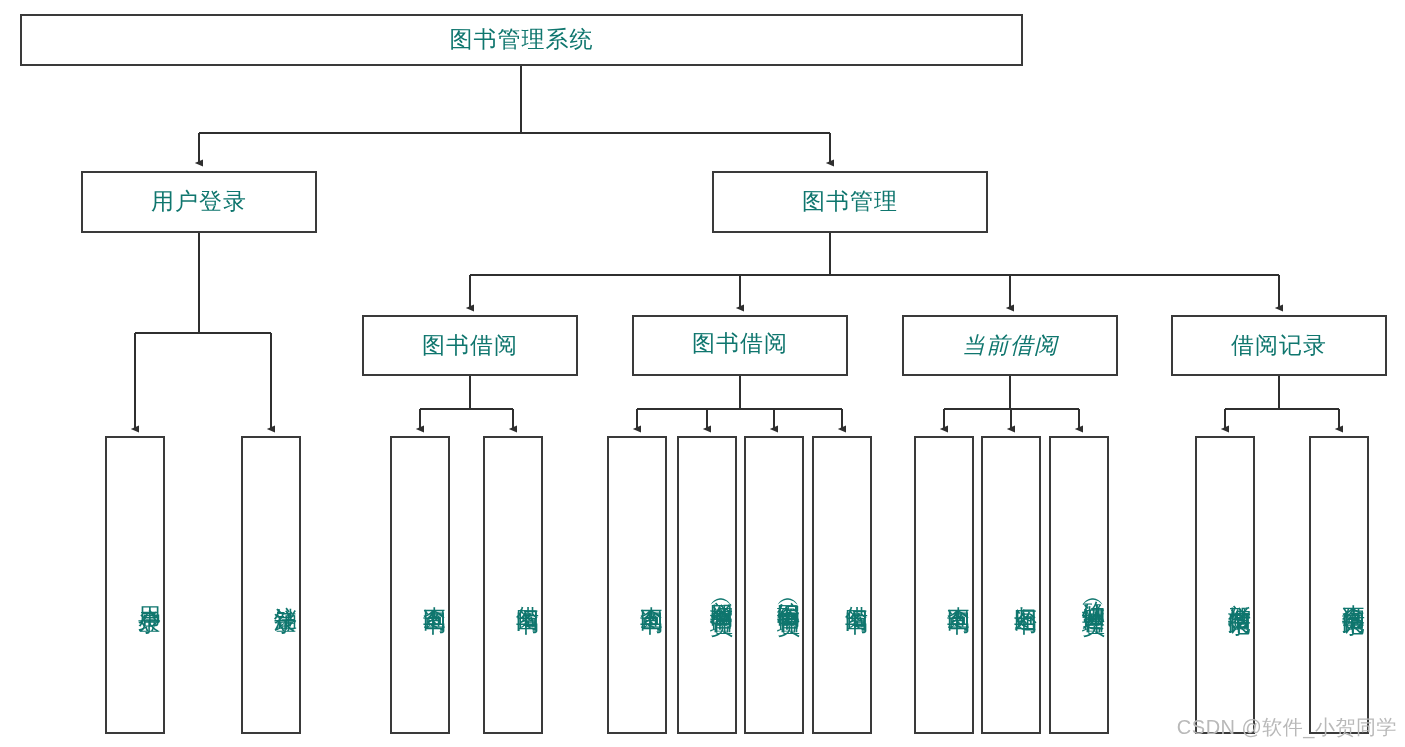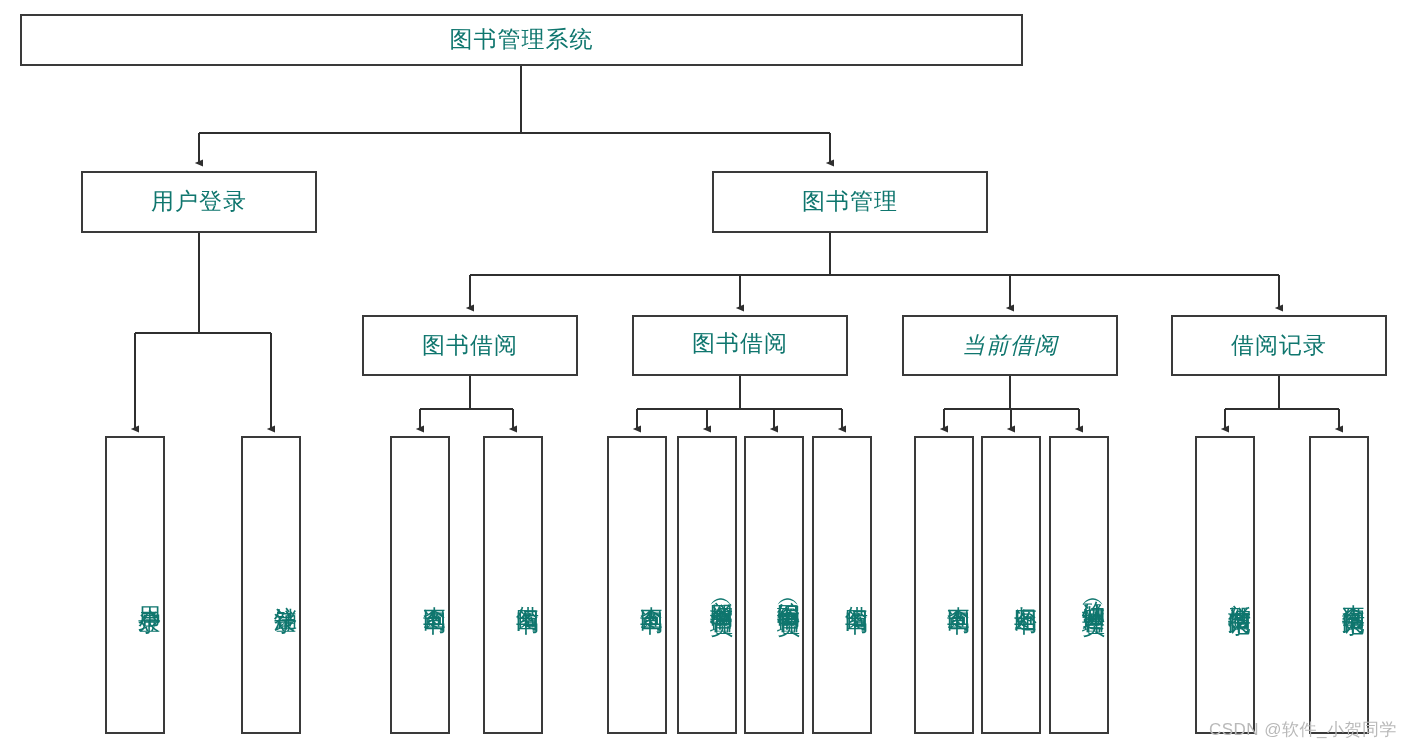--- a/index.html
+++ b/index.html
@@ -51,21 +51,21 @@
   }
   .node.vert .txt {
     writing-mode: vertical-rl;
     text-orientation: upright;
     display: block;
   }
   #watermark {
     position: absolute;
     right: 8px;
     bottom: 6px;
-    font-size: 17px;
+    font-size: 20px;
     color: #b9b9b9;
     white-space: nowrap;
     letter-spacing: 0.5px;
   }
 </style>
 </head>
 <body>
 
 <div id="canvas">
 

